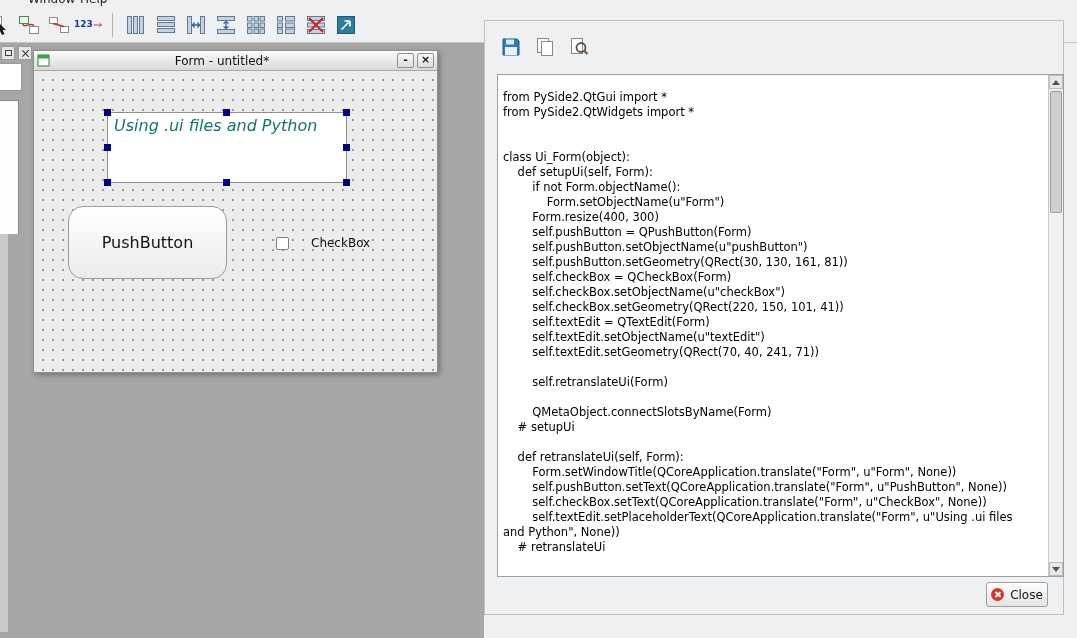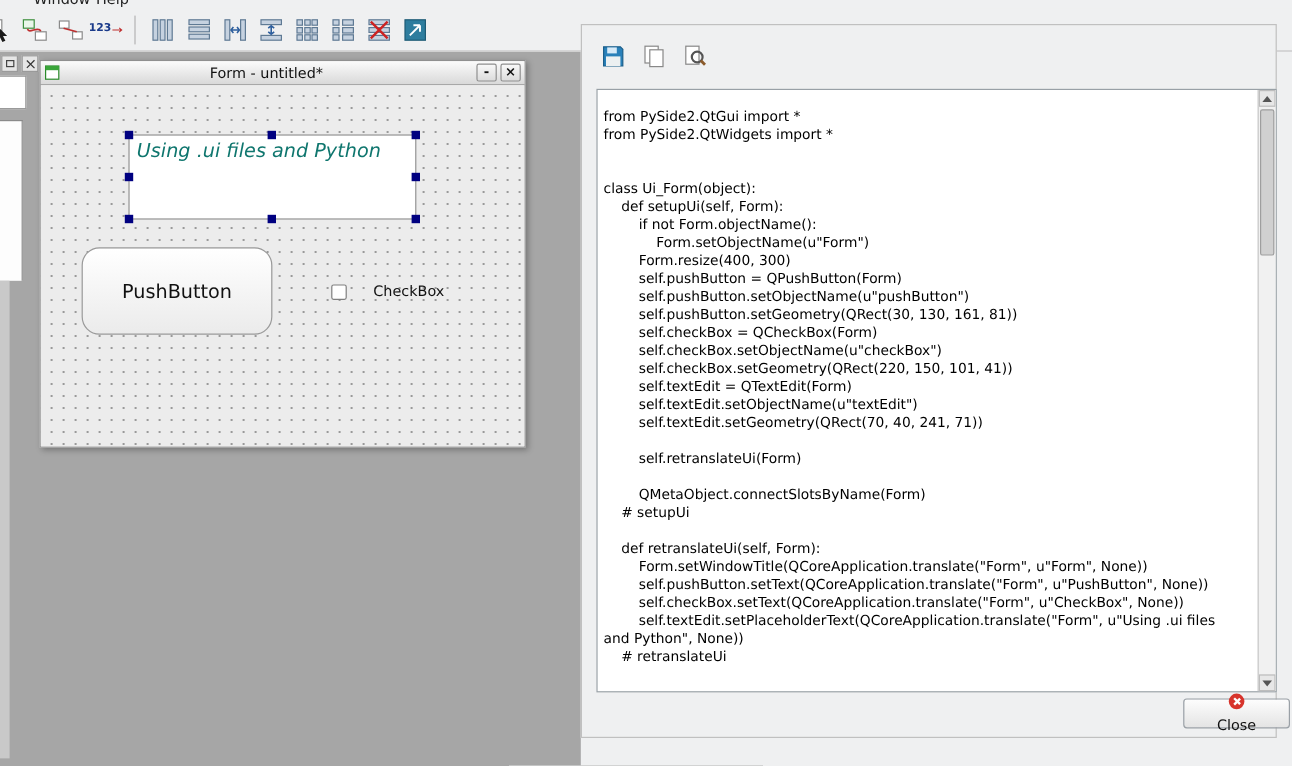--- a/index.html
+++ b/index.html
@@ -76,23 +76,23 @@
   .code-pre{position:absolute;left:5px;top:15px;right:18px;font-family:"DejaVu Sans","Liberation Sans",sans-serif;
     font-size:11.5px;line-height:15px;white-space:pre;color:#000;}
   .vscroll{position:absolute;right:0;top:0;bottom:0;width:15px;background:#f1f1f1;border-left:1px solid #c8c8c8;}
   .sb-btn{position:absolute;left:0;width:14px;height:14px;background:#e7e7e7;border:1px solid #bdbdbd;
     display:flex;align-items:center;justify-content:center;}
   .sb-up{top:0;} .sb-down{bottom:0;}
   .tri-up{width:0;height:0;border-left:4px solid transparent;border-right:4px solid transparent;border-bottom:5px solid #555;}
   .tri-down{width:0;height:0;border-left:4px solid transparent;border-right:4px solid transparent;border-top:5px solid #555;}
   .sb-thumb{position:absolute;left:1px;top:16px;width:12px;height:122px;background:#d0d0d0;
     border:1px solid #9e9e9e;border-radius:2px;}
-  .close-btn{position:absolute;left:501px;top:561px;width:89px;height:25px;border:1px solid #9aa0a6;
+  .close-btn{position:absolute;left:501px;top:561px;width:62px;height:25px;border:1px solid #9aa0a6;
     border-radius:3px;background:linear-gradient(#fdfdfd,#e4e4e4);display:flex;align-items:center;
-    justify-content:center;gap:6px;font-size:12px;color:#111;font-family:inherit;cursor:default;flex-direction:column;}
+    justify-content:center;gap:6px;font-size:12px;color:#111;font-family:inherit;cursor:default;}
   .close-ico{position:relative;width:13px;height:13px;border-radius:50%;background:#d7342c;flex:0 0 auto;}
   .close-ico::before,.close-ico::after{content:"";position:absolute;left:5.8px;top:3px;width:1.6px;height:7px;background:#fff;}
   .close-ico::before{transform:rotate(45deg);}
   .close-ico::after{transform:rotate(-45deg);}
 
   
   .resource-root{position:absolute;left:716px;top:620px;width:255px;height:18px;background:#fff;
     border:1px solid #8f8f8f;font-size:12px;text-align:center;line-height:16px;z-index:26;color:#111;}
 </style>
 </head>

